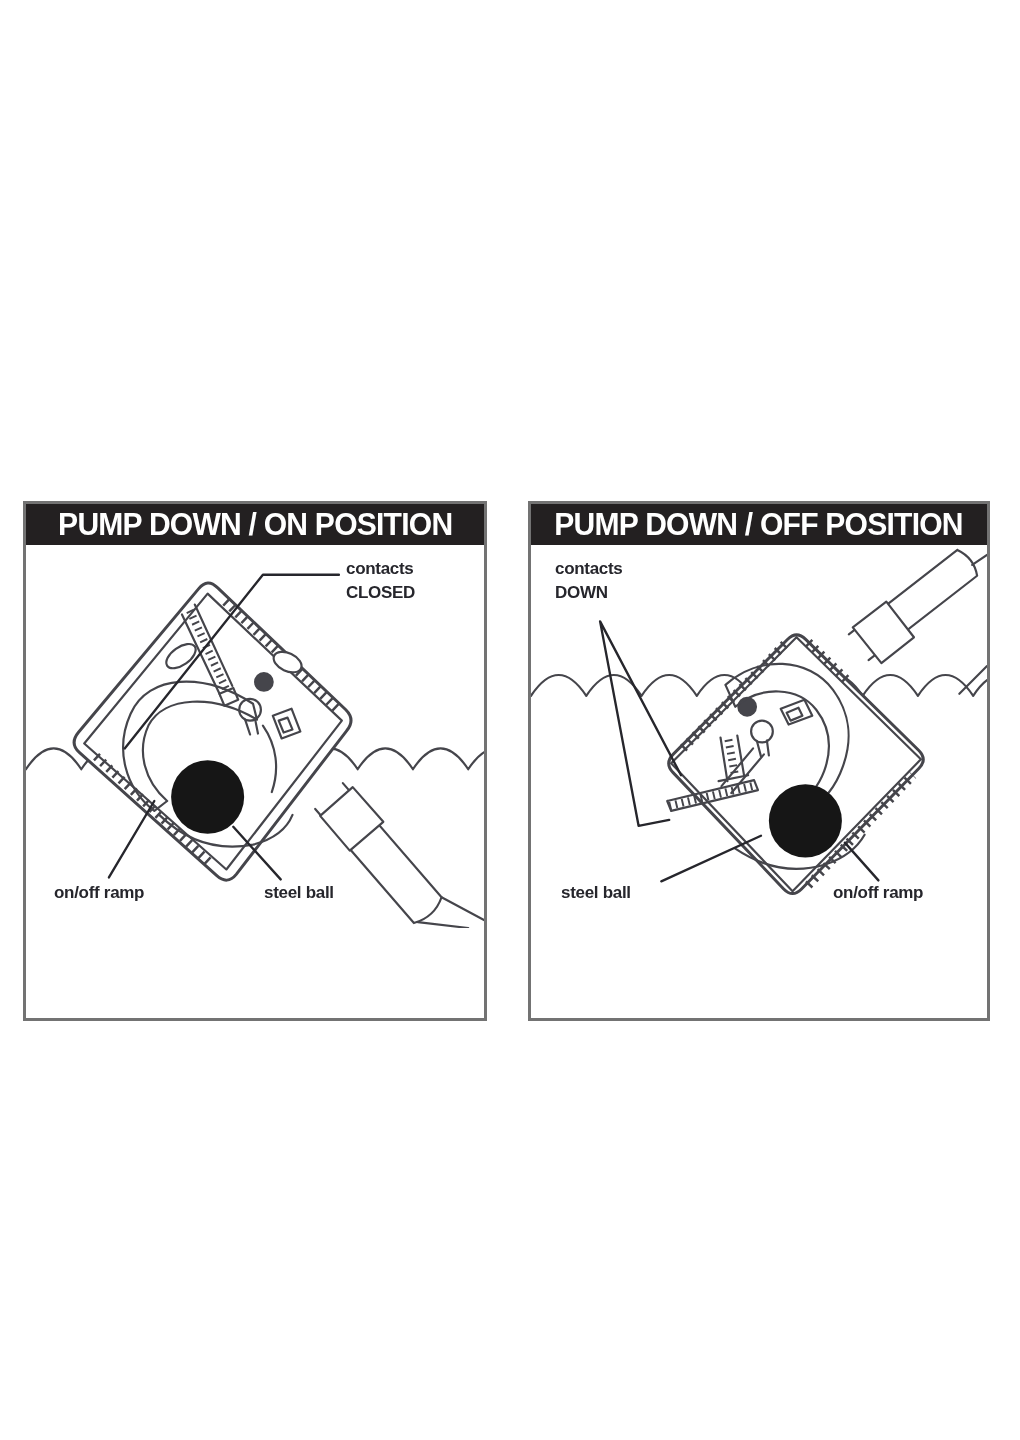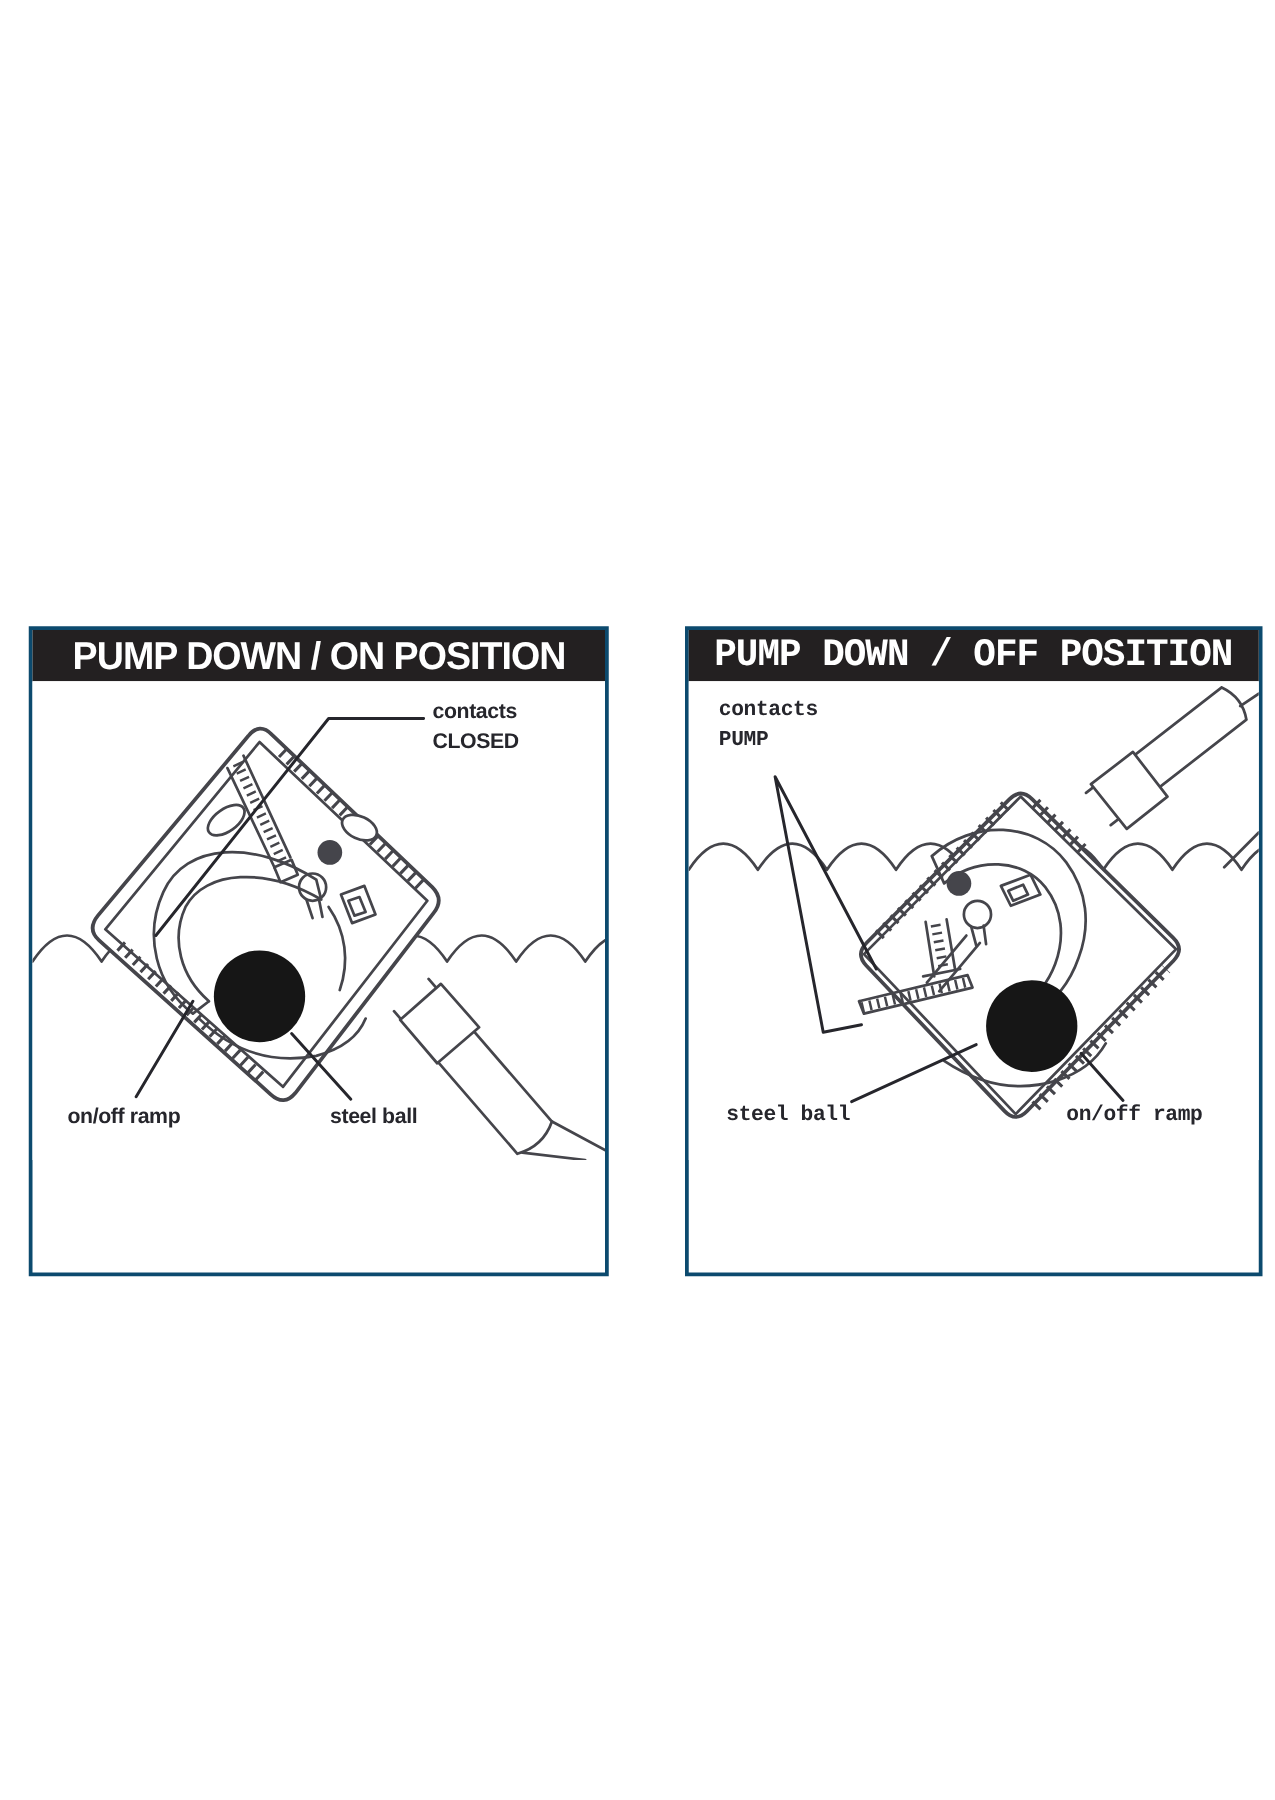--- a/index.html
+++ b/index.html
@@ -3,23 +3,23 @@
 <meta charset="utf-8">
 <style>
   :root{
     --page_bg:#ffffff; --line:#45454b; --text:#26262c;
     --header_bg:#232021; --header_text:#ffffff; --ball:#161616;
   }
   *{margin:0;padding:0;box-sizing:border-box;}
   html,body{background:#fff;}
   .page{position:relative;width:1020px;height:1440px;background:var(--page_bg);
         font-family:"Liberation Sans",sans-serif;overflow:hidden;}
-  .panel{position:absolute;top:501px;height:520px;border:3px solid #0c4a6e;background:#fff;}
+  .panel{position:absolute;top:501px;height:520px;border:3px solid #737373;background:#fff;}
   .panel.left{left:23px;width:464px;}
-  .panel.right{left:548px;width:462px;font-family:Liberation Mono, monospace;}
+  .panel.right{left:528px;width:462px;}
   .panel-header{height:41px;background:var(--header_bg);display:flex;align-items:center;justify-content:center;}
   .panel-header span{display:inline-block;transform:scaleX(.97);color:var(--header_text);
         font-weight:700;font-size:31px;letter-spacing:-.8px;white-space:nowrap;}
   .panel-body{position:relative;height:383px;background:#fff;}
   .panel-body svg{position:absolute;left:0;top:0;width:100%;height:100%;color:var(--line);}
   .lbl{position:absolute;font-weight:700;font-size:17px;line-height:24px;
        letter-spacing:-.3px;color:var(--text);white-space:nowrap;}
   .lbl div{white-space:nowrap;}
   
   .st{fill:none;stroke:currentColor;stroke-width:2.2;stroke-linecap:round;stroke-linejoin:round;}
@@ -123,20 +123,20 @@
           <path class="wh2" d="M388,93 L360,57 L326,83 L355,119 Z"></path>
           <path class="st" d="M447,20 L462,10 M434,150 L462,122"></path>
         </g>
 
         <path class="ldr" d="M140,277 L109,283 L70,77 L152,232"></path>
         <path class="ldr" d="M132,339 L233,293"></path>
         <path class="ldr" d="M352,338 L318,300"></path>
       </svg>
       <div class="lbl" style="left:24px;top:12px;">
         <div>contacts</div>
-        <div>PUMP</div>
+        <div>DOWN</div>
       </div>
       <div class="lbl" style="left:30px;top:336px;">steel ball</div>
       <div class="lbl" style="left:302px;top:336px;">on/off ramp</div>
     </div>
   </section>
 
 </div>
 
 </body></html>

